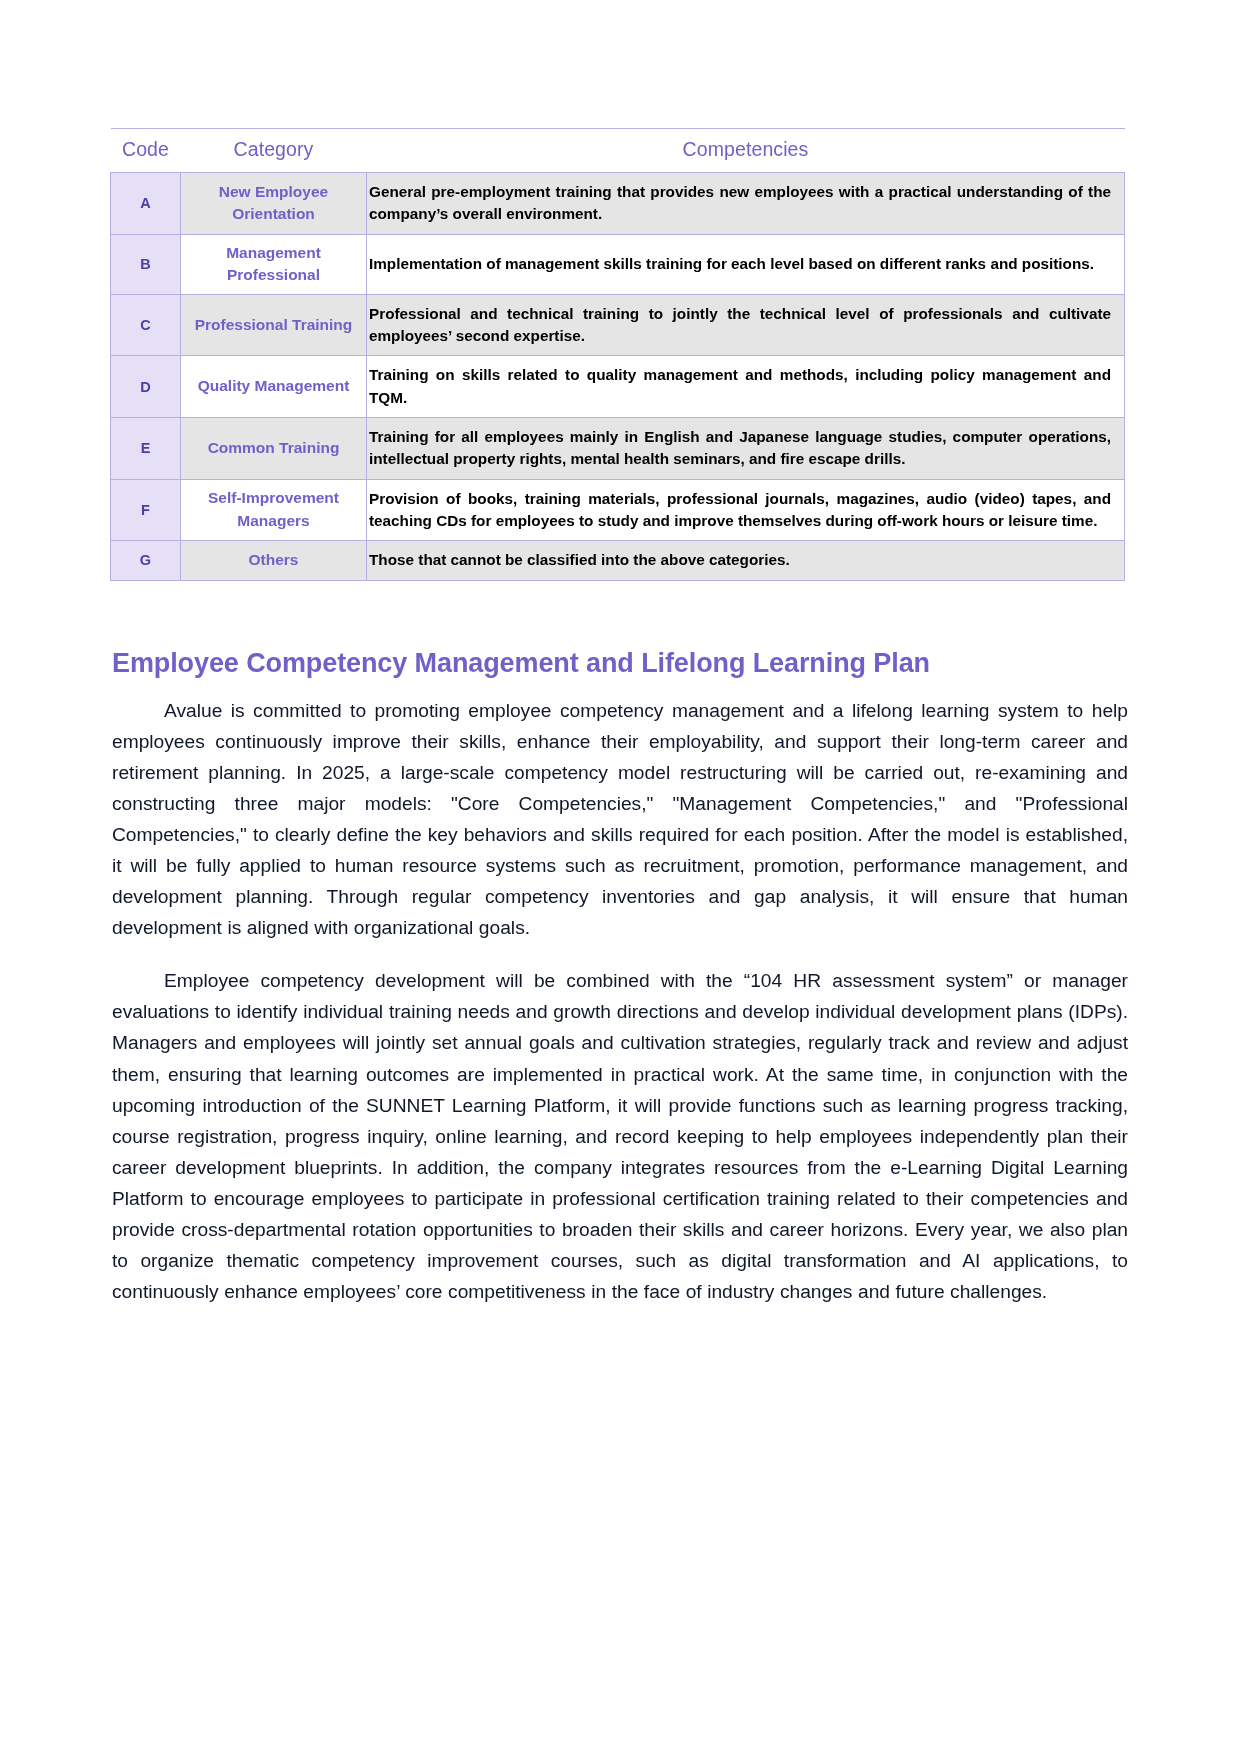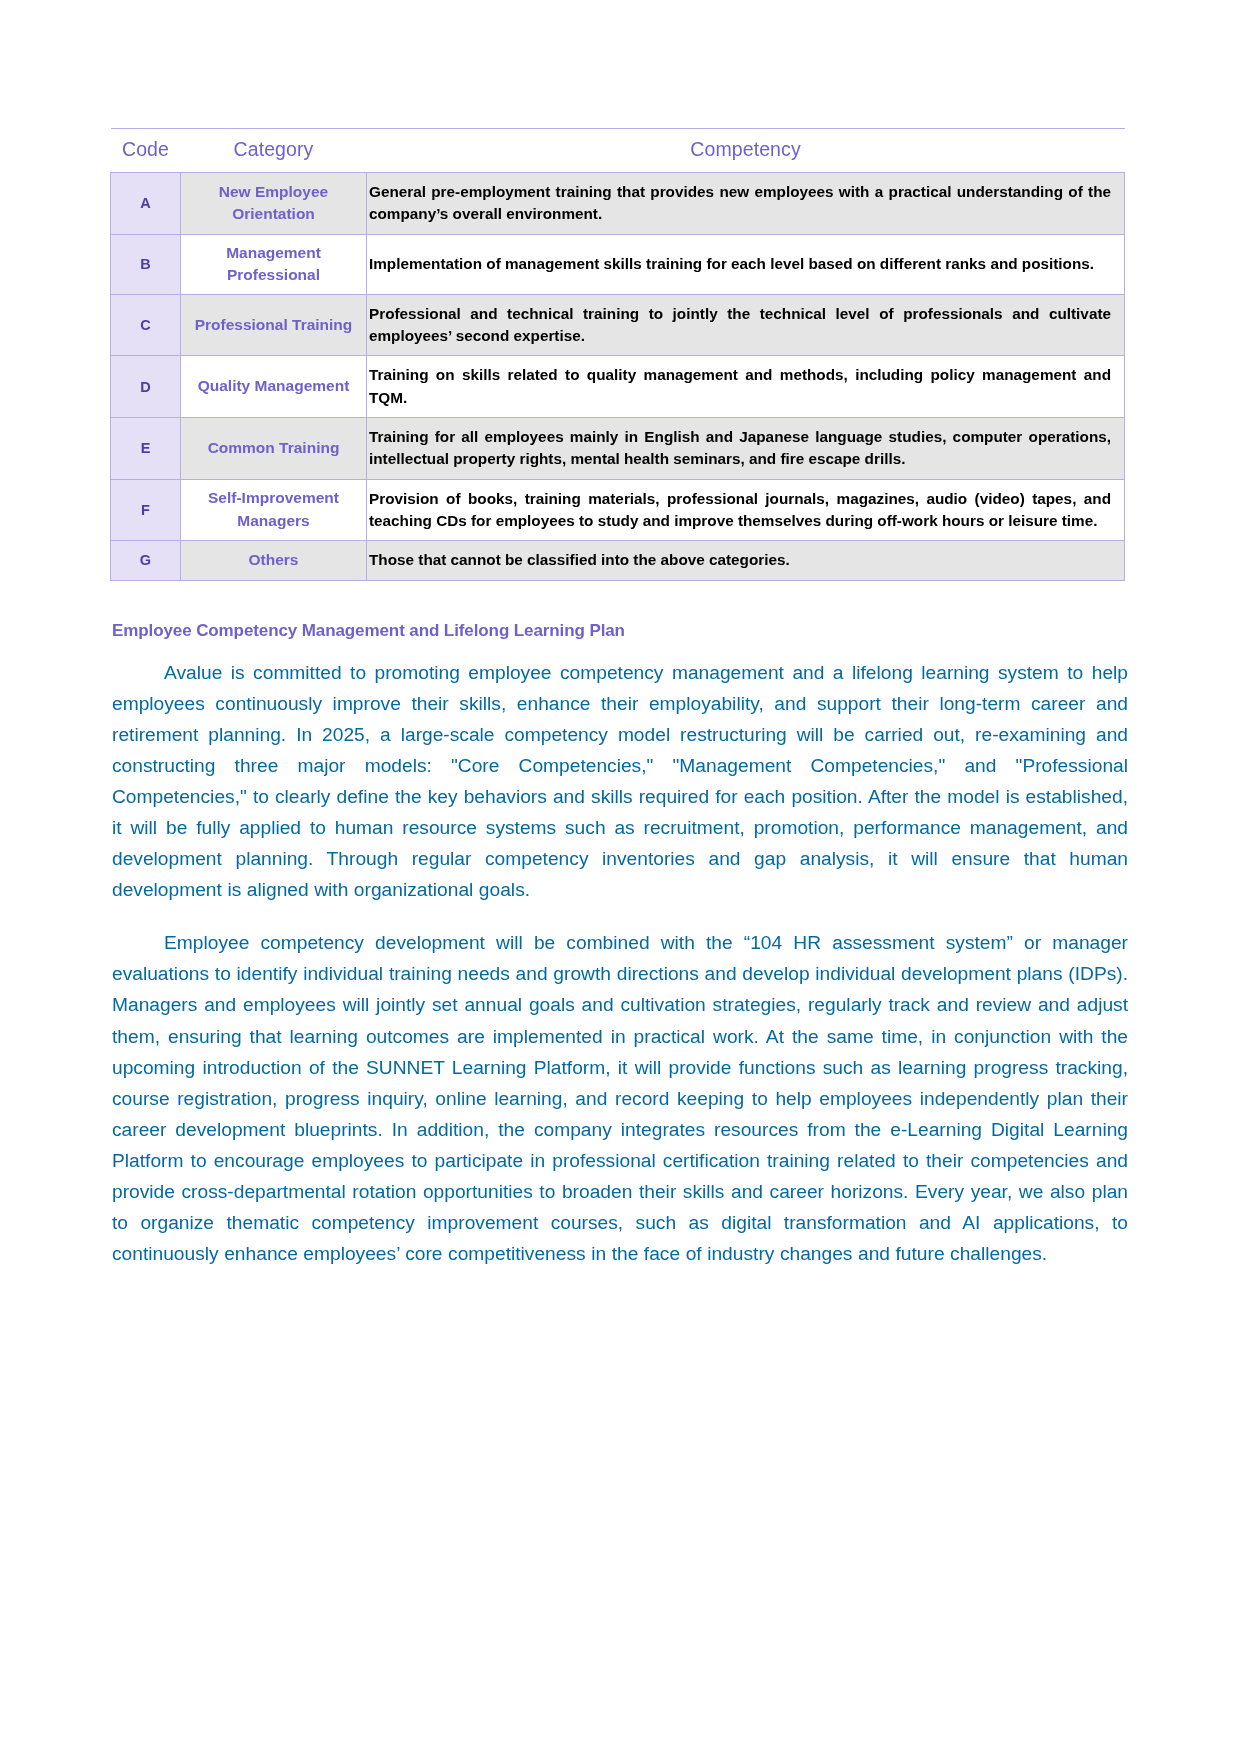--- a/index.html
+++ b/index.html
@@ -76,56 +76,56 @@
     hyphens: none;
   }
   tbody tr.shade td.cat-cell,
   tbody tr.shade td.desc-cell { background: #e5e5e5; }
   tbody tr.plain td.cat-cell,
   tbody tr.plain td.desc-cell { background: #ffffff; }
 
   
   h2.section-heading {
     color: #6f61c8;
-    font-size: 17px;
+    font-size: 27px;
     font-weight: bold;
-    margin: 40px 0 16px 0;
+    margin: 67px 0 16px 0;
     letter-spacing: -0.1px;
   }
 
   
   p.body-par {
     font-size: 19.2px;
     line-height: 1.62;
     text-align: justify;
     text-align-last: left;
     text-indent: 52px;
     margin: 0 0 22px 0;
-    color: #0369a1;
+    color: #0f172a;
     -webkit-hyphens: none;
     hyphens: none;
     word-spacing: 0.2px;
   }
 </style>
 </head>
 <body>
 
 <div class="page">
 
   <table class="cat-table">
     <colgroup>
       <col class="c-code">
         <col class="c-cat">
         <col class="c-desc">
     </colgroup>
     <thead>
       <tr>
         <th>Code</th>
         <th>Category</th>
-        <th>Competency</th>
+        <th>Competencies</th>
       </tr>
     </thead>
     <tbody>
       <tr class="shade">
         <td class="code-cell">A</td>
         <td class="cat-cell">New Employee Orientation</td>
         <td class="desc-cell">General pre-employment training that provides new employees with a practical understanding of the company’s overall environment.</td>
       </tr>
       <tr class="plain">
         <td class="code-cell">B</td>

